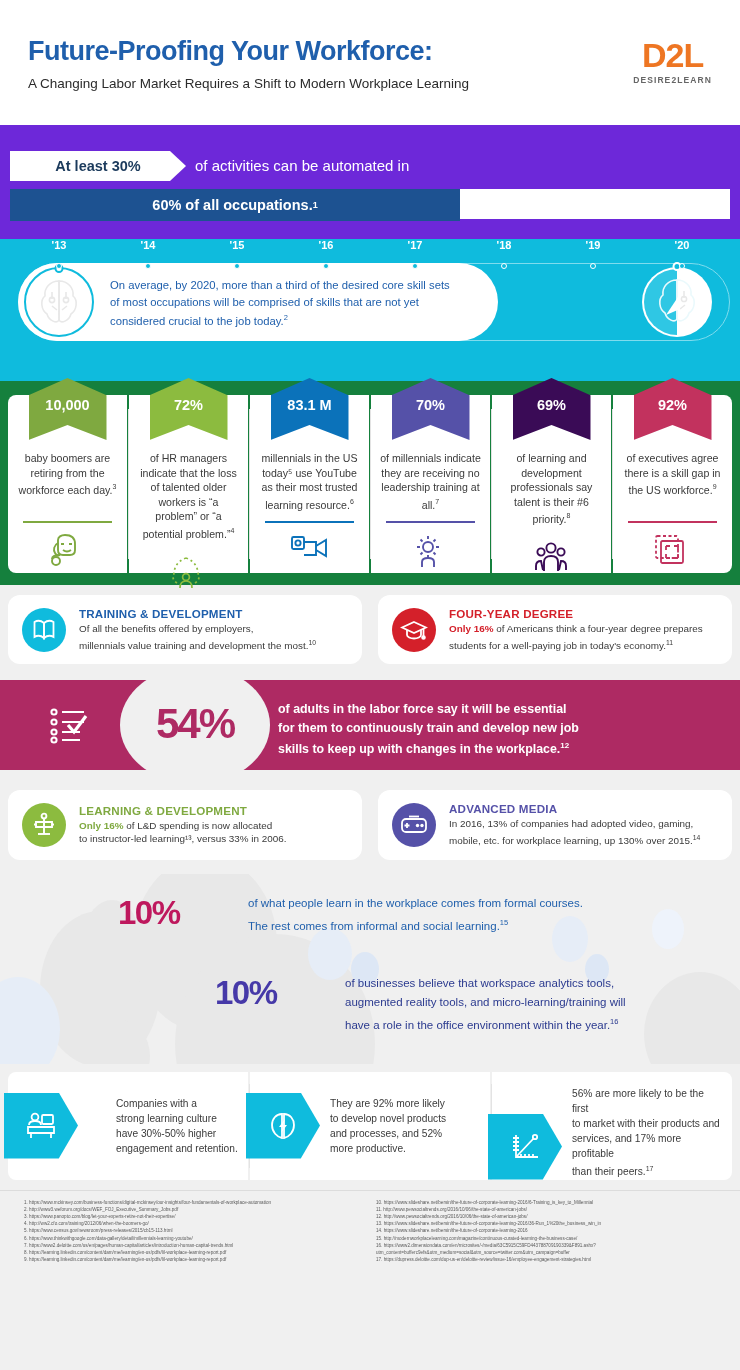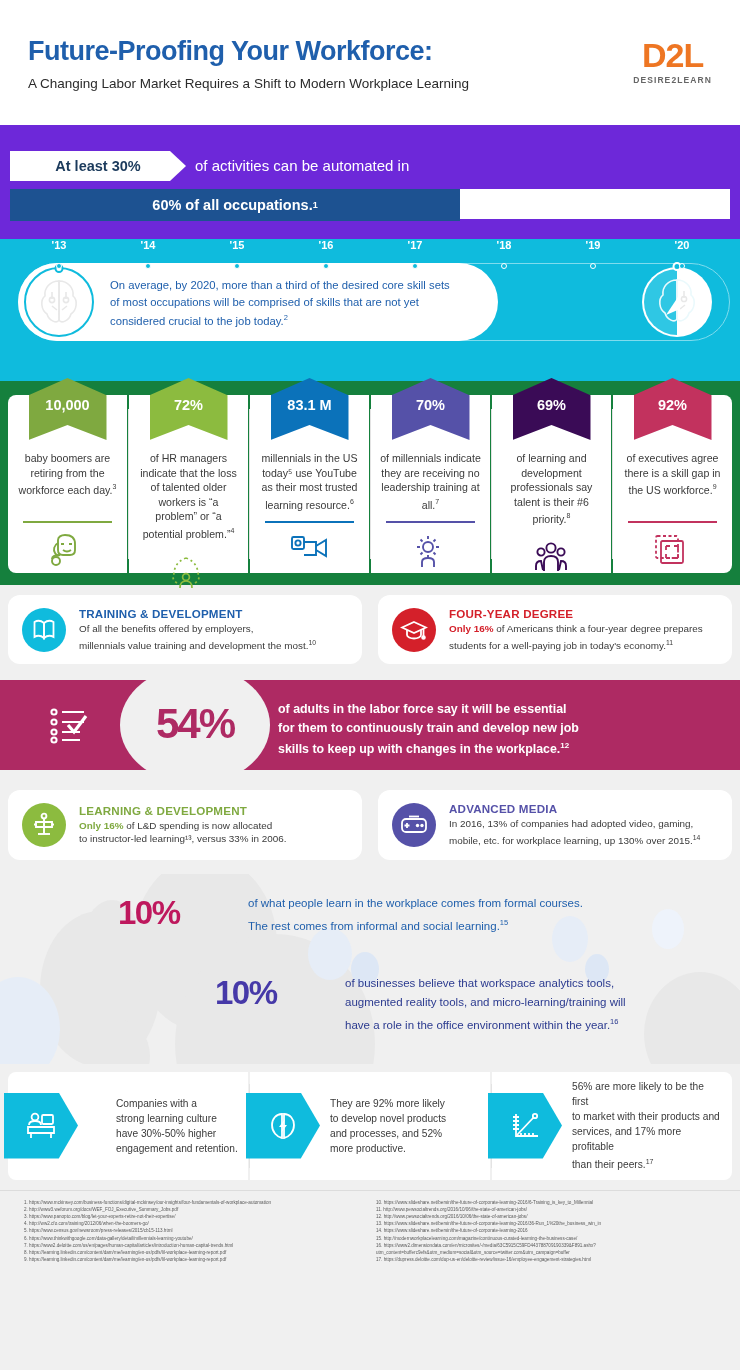--- a/index.html
+++ b/index.html
@@ -153,21 +153,21 @@
   .big-txt { font-size:11.5px; line-height:19px; }
   .big-txt sup { font-size:7.5px; }
 
   
   .botrow { display:flex; gap:2px; padding:8px 8px 10px 8px; background:#f0f0f0; }
   .botcard {
     flex:1; background:#fff; position:relative; height:108px;
     display:flex; align-items:center; padding-right:10px;
   }
   .botrow .botcard:first-child { border-top-left-radius:8px; border-bottom-left-radius:8px;gap:28px; }
-  .botrow .botcard:last-child { border-top-right-radius:8px; border-bottom-right-radius:8px; }
+  .botrow .botcard:last-child { border-top-right-radius:8px; border-bottom-right-radius:8px;align-items:flex-end; }
   .botcard + .botcard::before {
     content:""; position:absolute; left:-1px; top:12px; bottom:12px; width:1px; background:#e3e3e3;
   }
   .bot-arrow {
     width:74px; height:66px; flex:0 0 74px; background:#0FBBDD;
     clip-path: polygon(0 0, 74% 0, 100% 50%, 74% 100%, 0 100%);
     display:flex; align-items:center; justify-content:center; margin-left:-4px;
   }
   .bot-txt { font-size:10.2px; line-height:15px; color:#3a3a3a; padding-left:10px; }
   .bot-txt sup { font-size:7px; }

